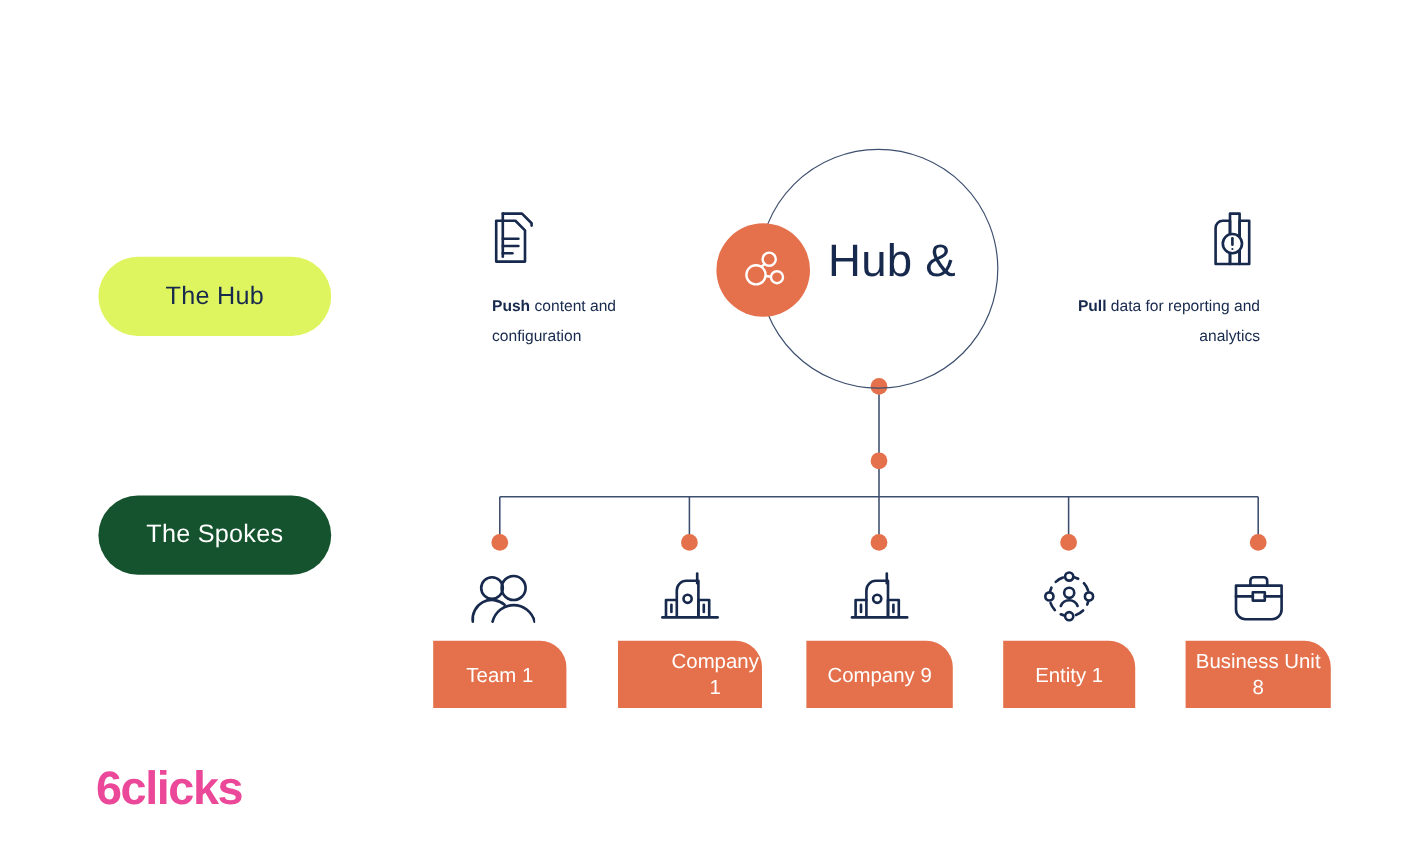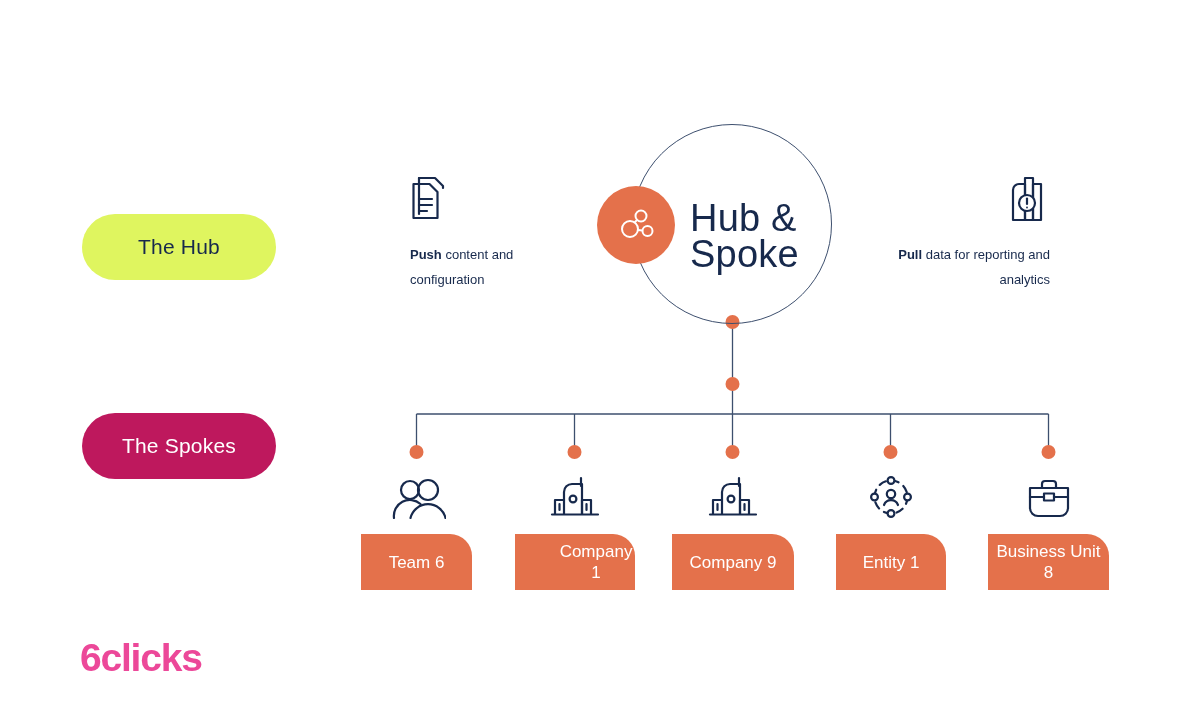--- a/index.html
+++ b/index.html
@@ -20,21 +20,21 @@
     font-size:21px;
     letter-spacing:.2px;
     box-sizing:border-box;
   }
   #pill-hub{
     left:82px;top:194px;width:194px;height:66px;
     background:#dff55f;color:#17294c;margin-top:20px;
   }
   #pill-spokes{
     left:82px;top:413px;width:194px;height:66px;
-    background:#be185d;color:#ffffff;
+    background:#14532d;color:#ffffff;
   }
 
   
   #hub-circle{
     position:absolute;
     left:632px;top:124px;width:200px;height:200px;
     border:1.3px solid #3d4f6e;
     border-radius:50%;
     box-sizing:border-box;
   }
@@ -129,21 +129,20 @@
     <svg width="44" height="44" viewBox="0 0 44 44" fill="none" stroke="#ffffff" stroke-width="2">
       <circle cx="16" cy="26" r="8"></circle>
       <circle cx="27" cy="13" r="5.5"></circle>
       <circle cx="33.5" cy="28" r="5"></circle>
       <line x1="20.5" y1="19.5" x2="23.5" y2="16.5"></line>
       <line x1="24" y1="27" x2="28.5" y2="27.6"></line>
     </svg>
   </div>
   <div id="hub-title">
     <div>Hub &amp;</div>
-    <div>Spoke</div>
   </div>
 
   <div class="blurb" id="push-block">
     <div class="ico">
       <svg width="42" height="54" viewBox="0 0 42 54" fill="none" stroke="#17294c" stroke-width="2.2" stroke-linejoin="round" stroke-linecap="round">
         <path d="M9 6 h16 l8 8 v2"></path>
         <path d="M9 6 v36"></path>
         <path d="M3.5 12 h16 l8 8 v26 h-24 z"></path>
         <line x1="9" y1="27" x2="22" y2="27"></line>
         <line x1="9" y1="33" x2="22" y2="33"></line>
@@ -174,21 +173,21 @@
   <div class="spoke" style="left:361px;width:111px;">
     <div class="sp-ico">
       <svg width="58" height="42" viewBox="0 0 58 42" fill="none" stroke="#17294c" stroke-width="2.2" stroke-linecap="round">
         <circle cx="22" cy="12" r="9"></circle>
         <circle cx="40" cy="12" r="10"></circle>
         <path d="M6 40 a16 16 0 0 1 26.5 -14"></path>
         <path d="M22.5 40 a18 18 0 0 1 35 0"></path>
       </svg>
     </div>
     <div class="sp-box" style="width:111px;">
-      <span>Team 6</span>
+      <span>Team 1</span>
     </div>
   </div>
 
   <div class="spoke" style="left:515px;width:120px;">
     <div class="sp-ico">
       <svg width="50" height="44" viewBox="0 0 50 44" fill="none" stroke="#17294c" stroke-width="2.2" stroke-linejoin="round" stroke-linecap="round">
         <line x1="31" y1="2" x2="31" y2="10"></line>
         <path d="M14 38 v-22 a8 8 0 0 1 8 -8 h10 v30"></path>
         <path d="M5 38 v-14 h9"></path>
         <path d="M32 38 v-14 h9 v14"></path>

